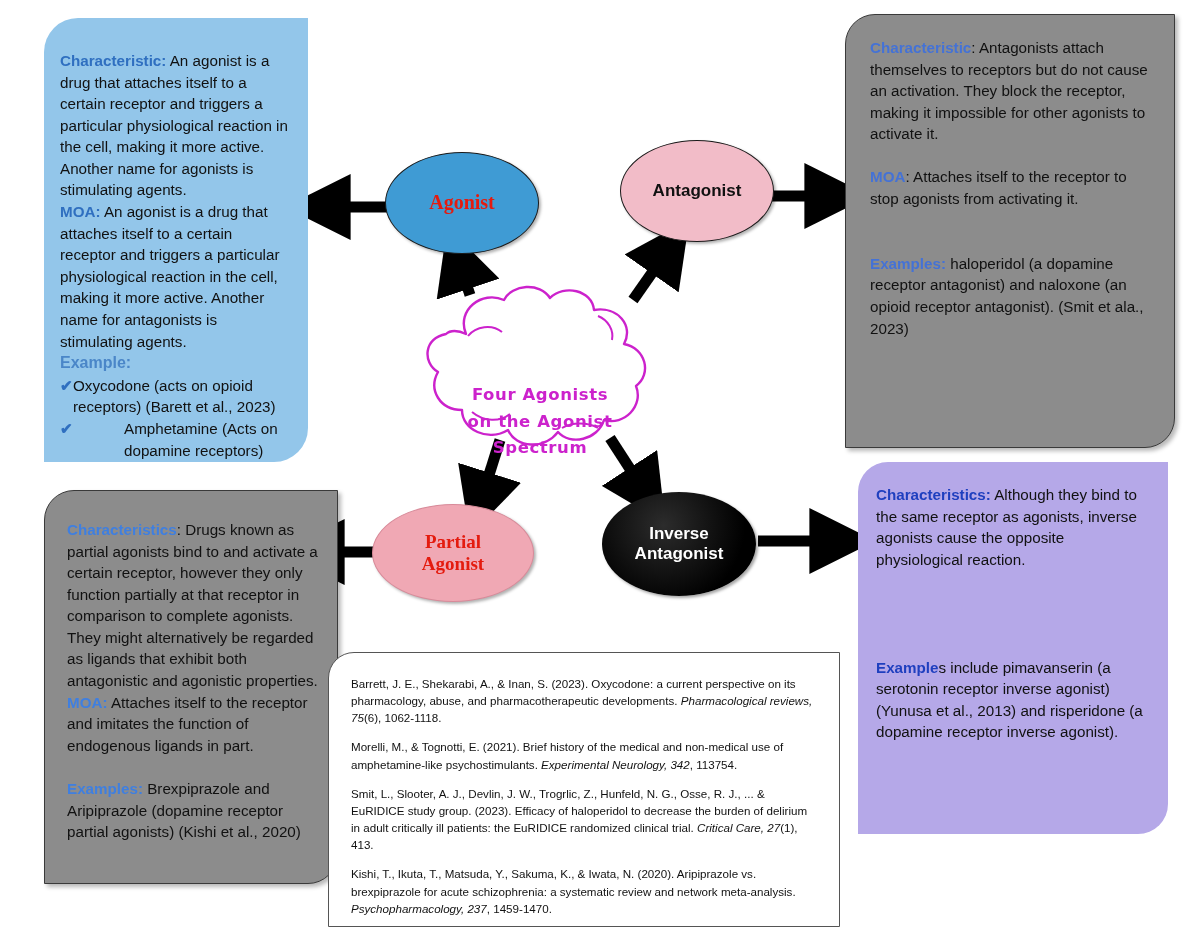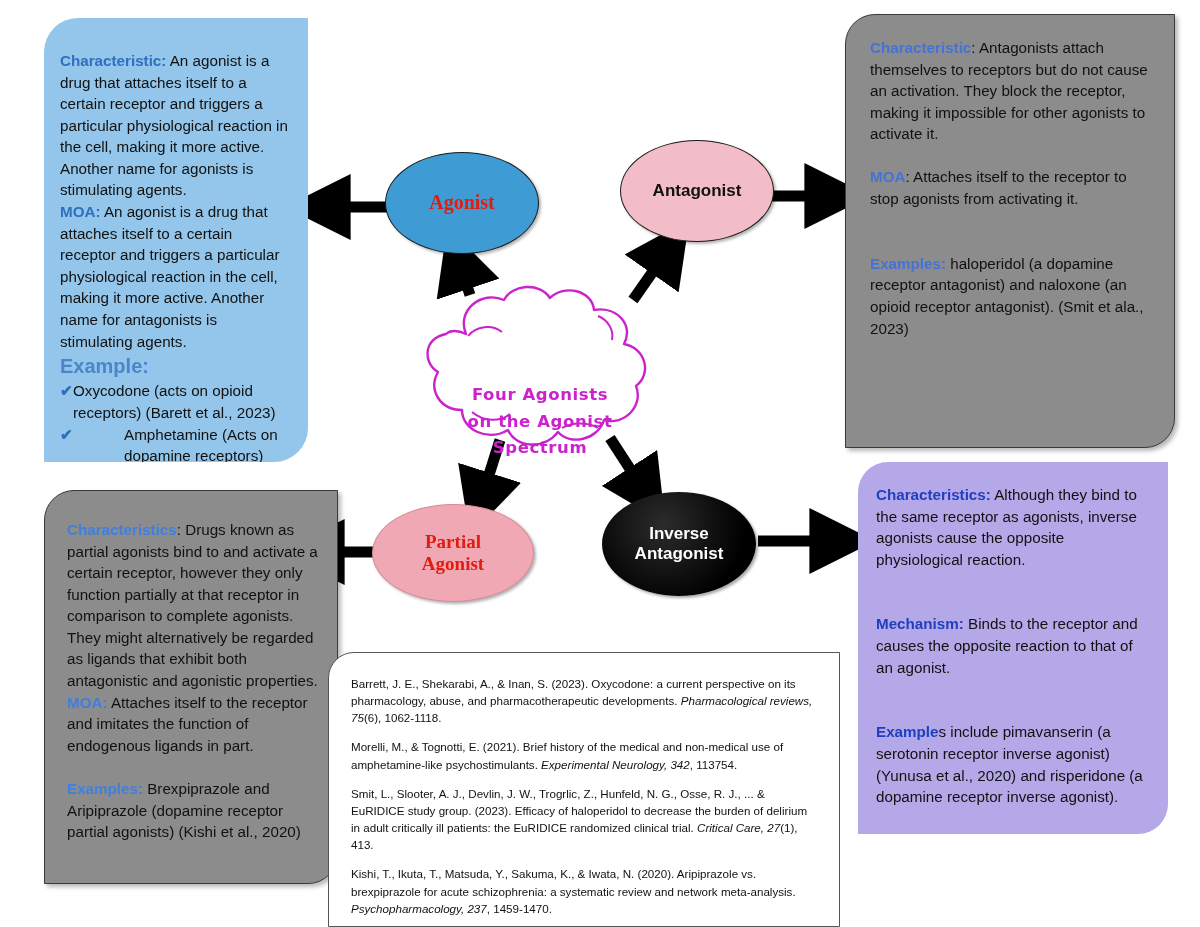--- a/index.html
+++ b/index.html
@@ -28,21 +28,21 @@
   .hd { font-weight: bold; }
 
   
   #panel-agonist {
     left: 44px; top: 18px; width: 264px; height: 444px;
     background: #93c6ea;
     border-radius: 34px 0 34px 0;
     padding: 32px 16px 10px 16px;
   }
   #panel-agonist .hd { color: #2f6fc0; }
-  #panel-agonist .ex-hd { color: #4a86c8; font-weight: bold; font-size: 20px; }
+  #panel-agonist .ex-hd { color: #4a86c8; font-weight: bold; font-size: 16px; }
 
   
   .chk-row { display: flex; align-items: flex-start; }
   .chk { color: #2f6fc0; font-weight: bold; flex: 0 0 auto; }
   .chk-1 { width: 13px; }
   .chk-2 { width: 64px; }
   .chk-txt { flex: 1 1 auto; }
 
   
   #panel-antagonist {
@@ -212,24 +212,23 @@
     <p><span class="hd">Characteristics</span><span>: Drugs known as partial agonists bind to and activate a certain receptor, however they only function partially at that receptor in comparison to complete agonists. They might alternatively be regarded as ligands that exhibit both antagonistic and agonistic properties.</span></p>
     <p><span class="hd">MOA:</span><span> Attaches itself to the receptor and imitates the function of endogenous ligands in part.</span></p>
     <div class="blank"></div>
     <p><span class="hd">Examples:</span><span> Brexpiprazole  and Aripiprazole (dopamine receptor partial agonists) (Kishi et al., 2020)</span></p>
   </div>
 
   <div class="panel" id="panel-inverse">
     <p><span class="hd">Characteristics:</span><span> Although they bind to the same receptor as agonists, inverse agonists cause the opposite physiological reaction.</span></p>
     <div class="blank"></div>
     <div class="blank"></div>
-    <p><span class="hd">Mechanism:</span><span> Binds to the receptor and causes the opposite reaction to that of an agonist.</span></p>
-    <div class="blank"></div>
-    <div class="blank"></div>
-    <p><span class="hd">Example</span><span>s include pimavanserin (a serotonin receptor inverse agonist) (Yunusa et al., 2020) and risperidone (a dopamine receptor inverse agonist).</span></p>
+    <div class="blank"></div>
+    <div class="blank"></div>
+    <p><span class="hd">Example</span><span>s include pimavanserin (a serotonin receptor inverse agonist) (Yunusa et al., 2013) and risperidone (a dopamine receptor inverse agonist).</span></p>
   </div>
 
   <div id="cloud">
     <svg viewBox="0 0 256 180">
       <path d="M54,52 C44,28 70,8 92,18 C100,2 128,0 138,16 C152,2 180,8 182,28
                C206,24 222,44 212,62 C234,66 240,92 224,104 C232,124 212,144 192,138
                C186,158 158,164 146,150 C132,168 104,166 96,148 C76,160 50,148 50,128
                C28,128 16,108 26,90 C10,80 12,56 34,52 C38,48 46,48 54,52 Z" fill="#ffffff" stroke="#cc22cc" stroke-width="2.4" stroke-linejoin="round"></path>
       <path d="M56,54 C64,44 80,42 90,50" fill="none" stroke="#cc22cc" stroke-width="2"></path>
       <path d="M186,34 C196,38 202,48 200,58" fill="none" stroke="#cc22cc" stroke-width="2"></path>

